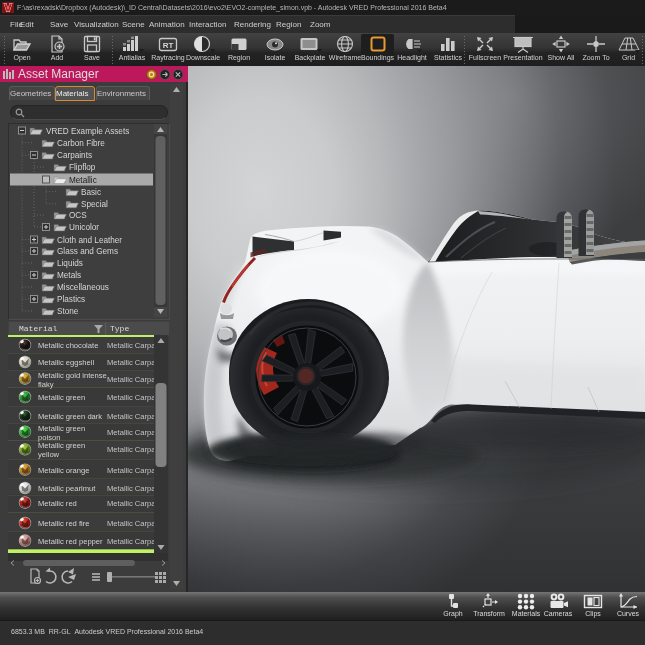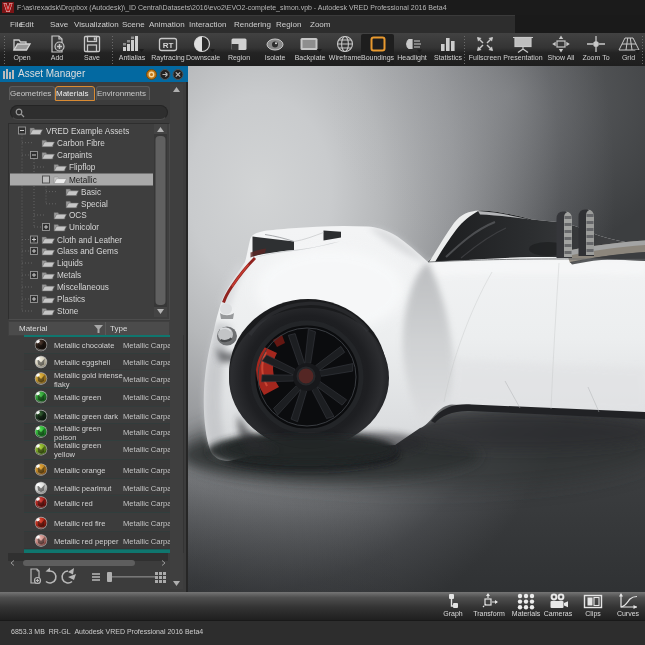--- a/index.html
+++ b/index.html
@@ -17,33 +17,33 @@
   
   #toolbar{left:0;top:33px;width:645px;height:33px;
     background:linear-gradient(#424242,#343434 45%,#232323 60%,#1e1e1e);}
   .tbtn{position:absolute;top:1px;height:31px;text-align:center;color:#d2d2d2;font-size:7px;}
   .tbtn svg{display:block;margin:0 auto;}
   .tbtn .lbl{display:block;margin-top:0px;}
   .tsep{position:absolute;top:3px;height:28px;width:1px;
     background-image:repeating-linear-gradient(#6a6a6a 0 1px,transparent 1px 3px);}
   
   #panel{left:0;top:66px;width:186px;height:526px;background:#3c3c3c;border-right:2px solid #262626;box-sizing:content-box;}
-  #pheader{position:absolute;left:0;top:0;width:188px;height:16px;background:#0369a1;
-     color:#dedede;font-size:10px;line-height:16px;}
+  #pheader{position:absolute;left:0;top:0;width:188px;height:16px;background:#be185d;
+     color:#dedede;font-size:12px;line-height:16px;}
   .tab{position:absolute;top:20px;height:13px;font-size:8px;color:#c9c9c9;line-height:13px;
      background:#454545;border:1px solid #5a5a5a;border-bottom:none;border-radius:3px 3px 0 0;
      }
   #tab2{background:#525252;border:1px solid #d98b33;color:#ededed;}
   #searchbox{position:absolute;left:10px;top:39px;width:156px;height:13px;background:#2e2e2e;
      border:1px solid #242424;border-bottom-color:#4a4a4a;border-radius:8px;}
   #treebox{position:absolute;left:8px;top:57px;width:160px;height:195px;background:#3e3e3e;
      border:1px solid #2e2e2e;border-bottom-color:#4c4c4c;border-right-color:#4a4a4a;}
   #matheader{position:absolute;left:8px;top:255px;width:160px;height:13px;background:#4b4b4b;
-     border:1px solid #404040;color:#dcdcdc;font-size:8px;line-height:13px;}
-  #matlist{position:absolute;left:24px;top:269px;width:160px;height:218px;background:#0f766e;overflow:hidden;}
+     border:1px solid #404040;color:#dcdcdc;font-size:8px;line-height:13px;font-family:Liberation Mono, monospace;}
+  #matlist{position:absolute;left:8px;top:269px;width:160px;height:218px;background:#bef264;overflow:hidden;}
   #mathscroll{position:absolute;left:8px;top:487px;width:160px;height:8px;background:#303030;}
   #pantools{position:absolute;left:8px;top:499px;width:160px;height:24px;}
   #pscroll{position:absolute;left:170px;top:18px;width:13px;height:505px;background:#3f3f3f;}
   
   #bstrip{left:0;top:592px;width:645px;height:28px;
     background:linear-gradient(#757575,#4e4e4e 20%,#333333 55%,#1f1f1f);}
   .bbtn{position:absolute;top:1px;text-align:center;color:#dcdcdc;font-size:7px;}
   .bbtn svg{display:block;margin:0 auto;}
   #statusbar{left:0;top:620px;width:645px;height:25px;background:#2d2d2d;border-top:1px solid #191919;
     color:#cccccc;font-size:7px;}

